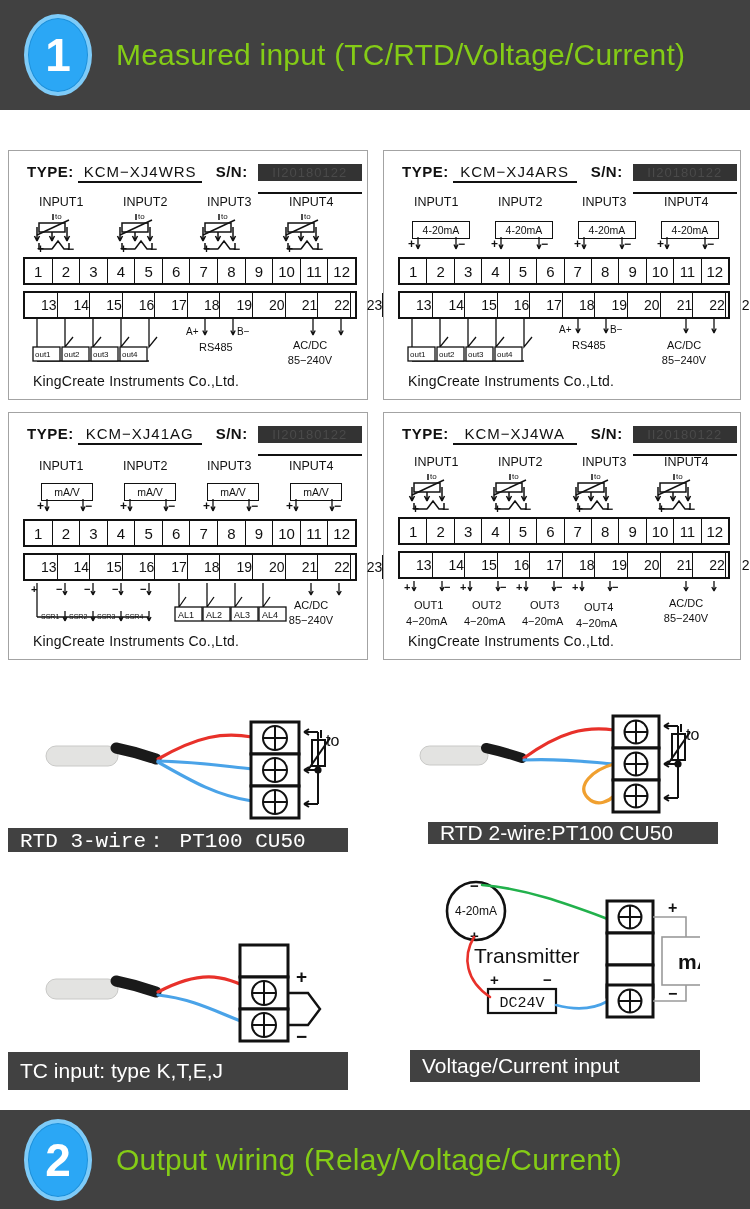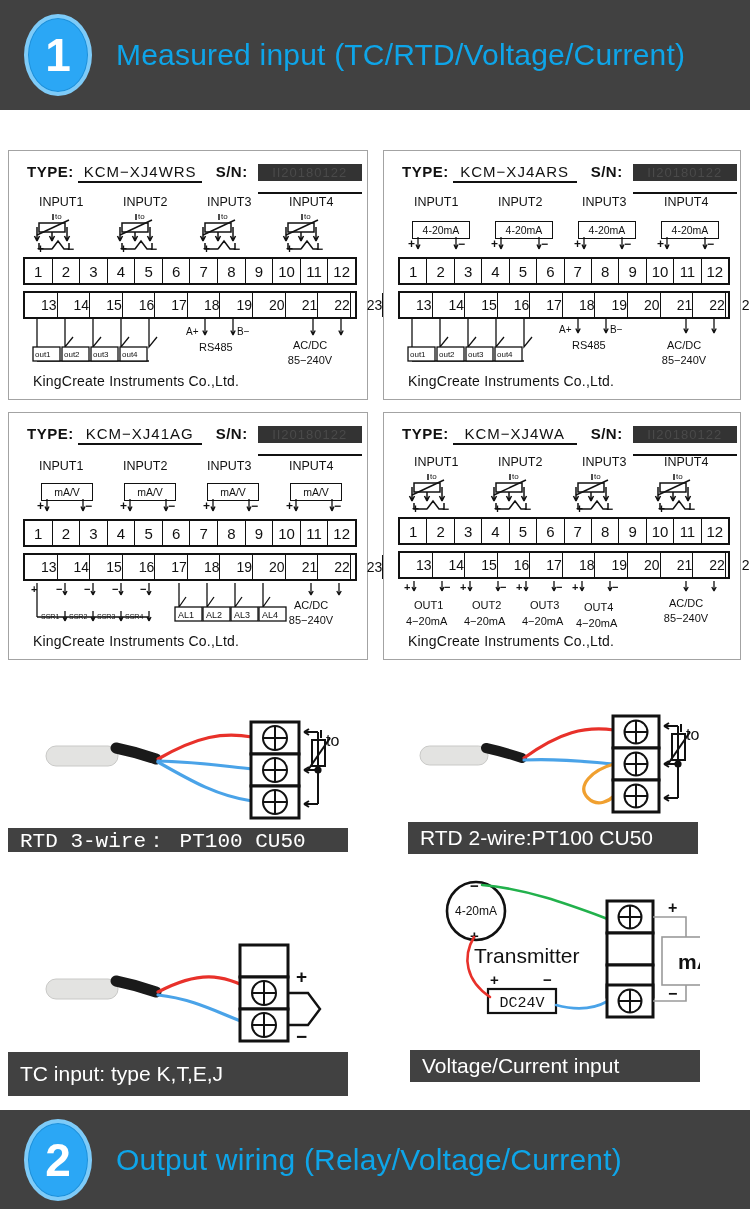--- a/index.html
+++ b/index.html
@@ -15,21 +15,21 @@
   #banner-top{top:0;height:110px;}
   #banner-bottom{top:1110px;height:99px;}
   .badge{
     width:60px;height:74px;margin-left:24px;border-radius:50%;
     background:#2ba7f5;border:4px solid #7ecbf8;
     display:flex;align-items:center;justify-content:center;
     color:#fff;font-size:46px;font-weight:bold;line-height:1;
     box-shadow:0 0 0 1px #1e8fd8 inset;
   }
   .banner-title{
-    color:#0ea5e9;font-size:30px;margin-left:24px;letter-spacing:0.2px;
+    color:#84cc16;font-size:30px;margin-left:24px;letter-spacing:0.2px;
     white-space:nowrap;
   }
   
   .panel{
     position:absolute;border:1px solid #a3a3a3;background:#fff;
     box-sizing:border-box;
   }
   #panel-1{left:8px;top:150px;width:360px;height:250px;}
   #panel-2{left:383px;top:150px;width:358px;height:250px;}
   #panel-3{left:8px;top:412px;width:360px;height:248px;}
@@ -86,22 +86,22 @@
   #illu-2{left:410px;top:700px;width:290px;height:130px;}
   #illu-3{left:8px;top:935px;width:340px;height:115px;}
   #illu-4{left:410px;top:875px;width:290px;height:175px;}
 
   .caption{
     position:absolute;background:#414141;color:#fff;
     display:flex;align-items:center;font-size:21px;padding-left:12px;
     box-sizing:border-box;white-space:nowrap;
   }
   #cap-1{left:8px;top:828px;width:340px;height:24px;font-family:Liberation Mono, monospace;}
-  #cap-2{left:408px;top:822px;width:290px;height:32px;text-align:right;}
-  #cap-3{left:8px;top:1052px;width:340px;height:44px;}
+  #cap-2{left:428px;top:822px;width:290px;height:22px;text-align:right;}
+  #cap-3{left:8px;top:1052px;width:340px;height:38px;}
   #cap-4{left:410px;top:1050px;width:290px;height:32px;}
 
   svg{display:block;}
 </style>
 </head>
 <body>
 
 <div class="banner" id="banner-top">
   <div class="badge">1</div>
   <div class="banner-title">Measured input (TC/RTD/Voltage/Current)</div>

